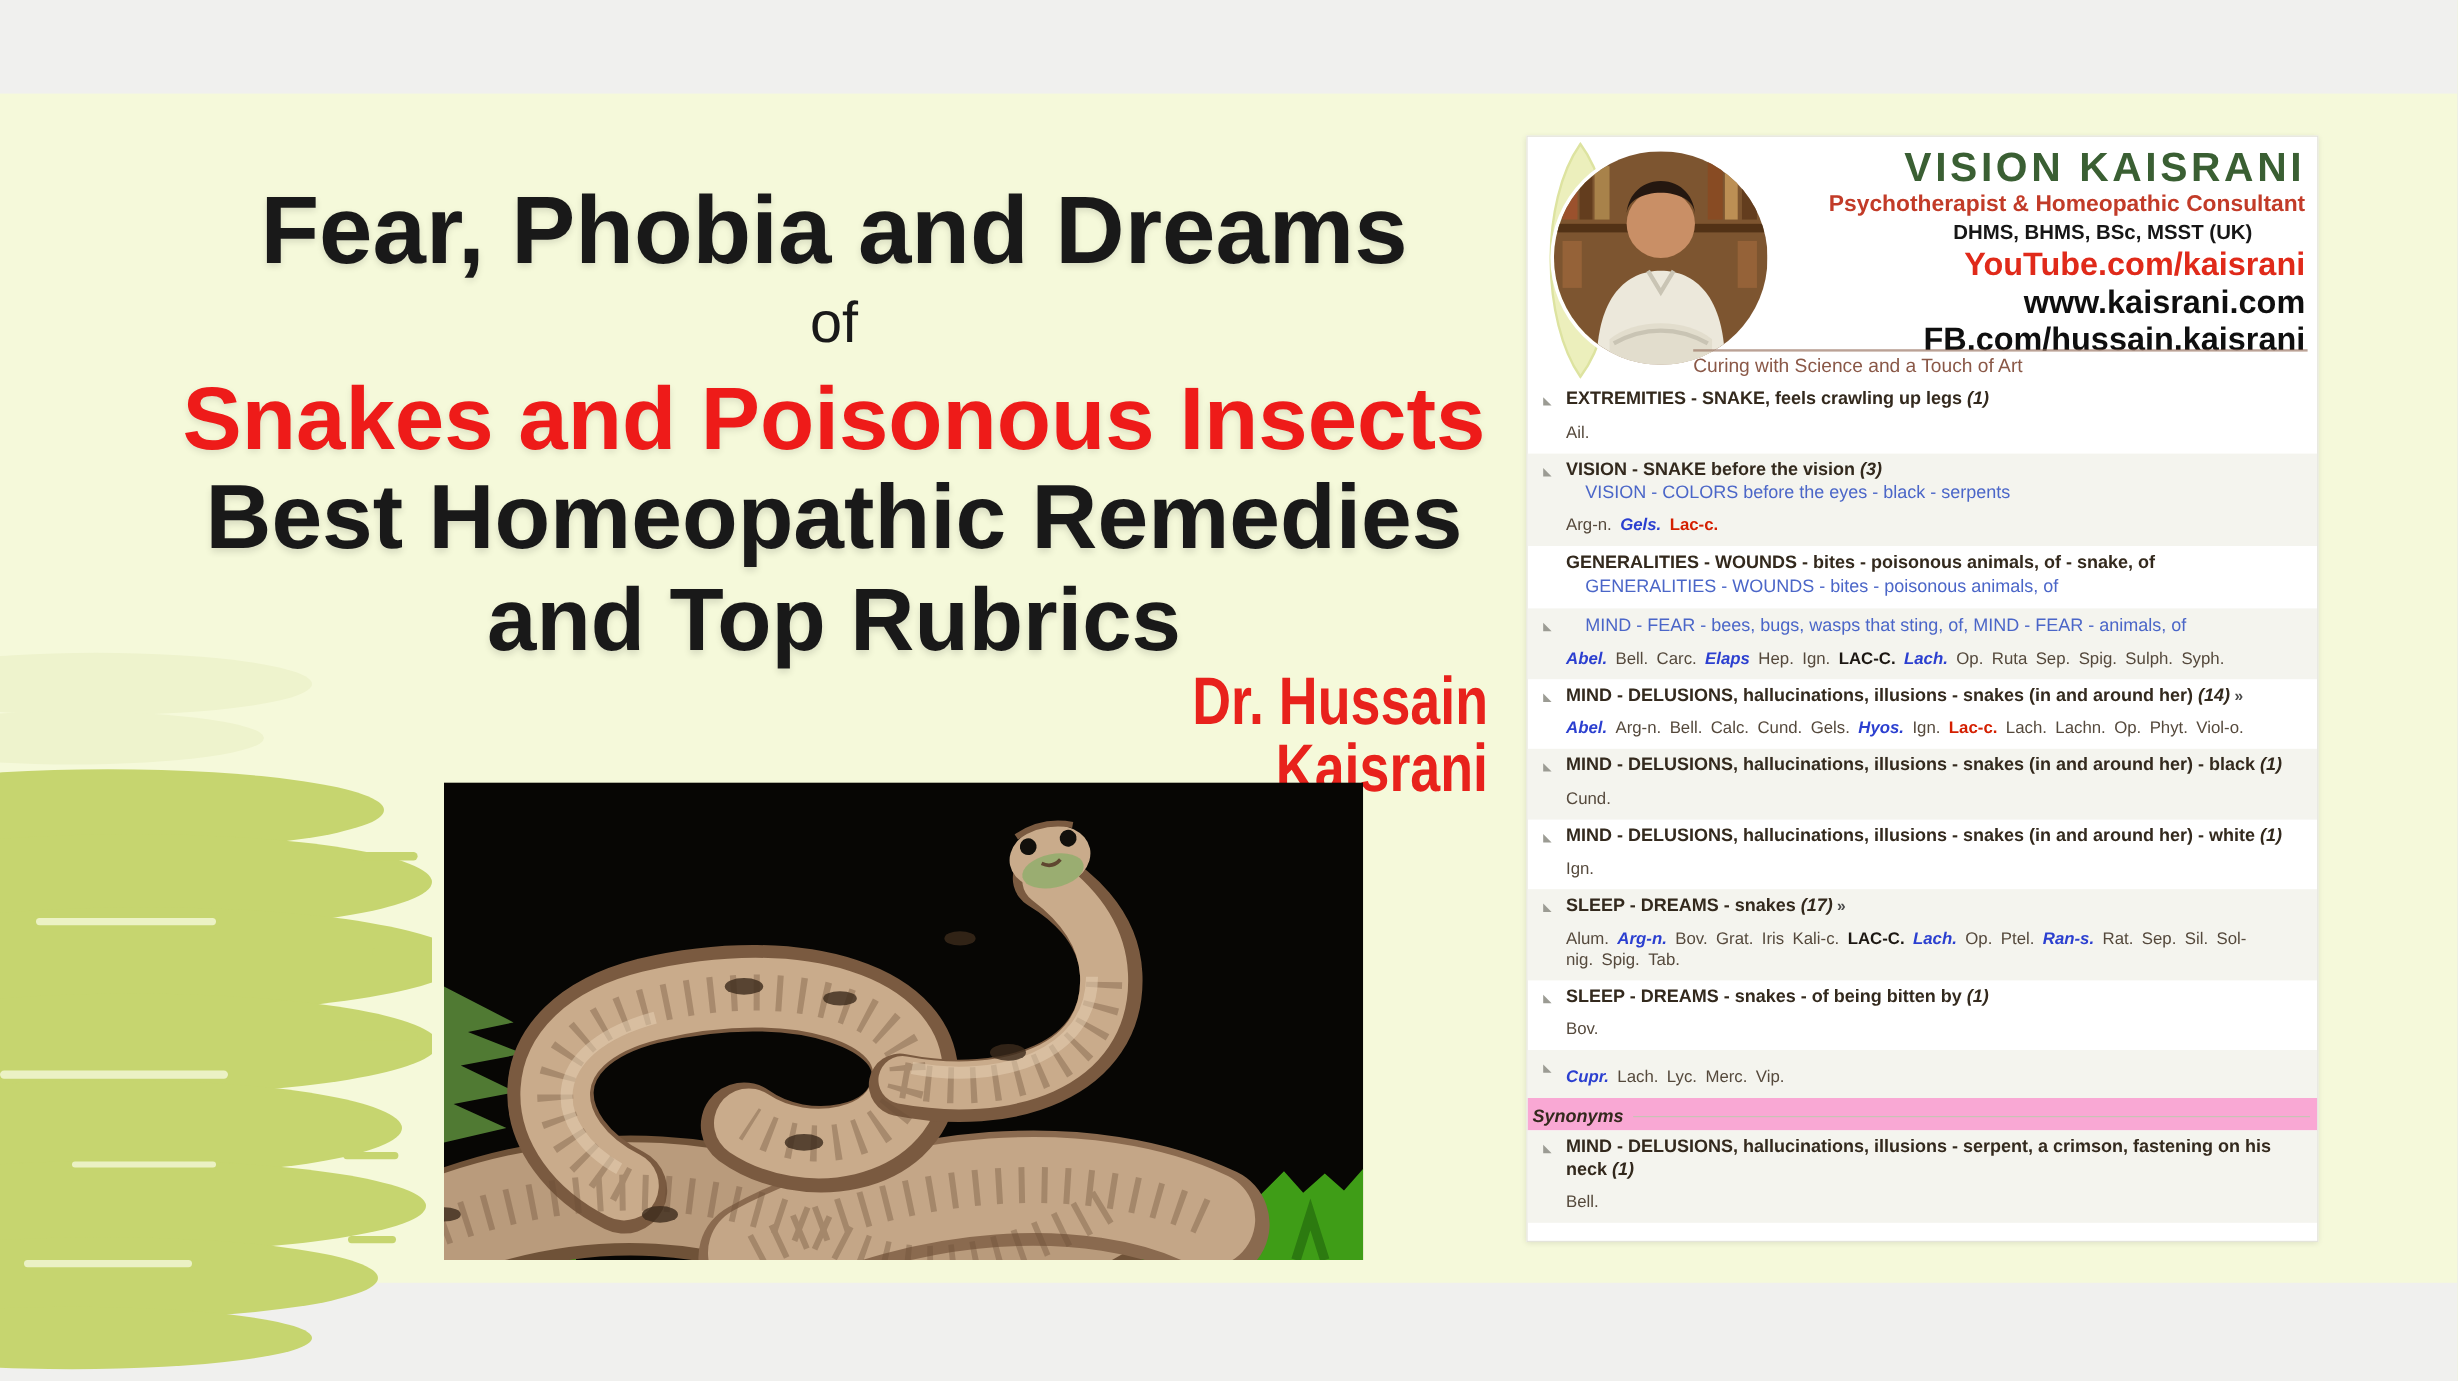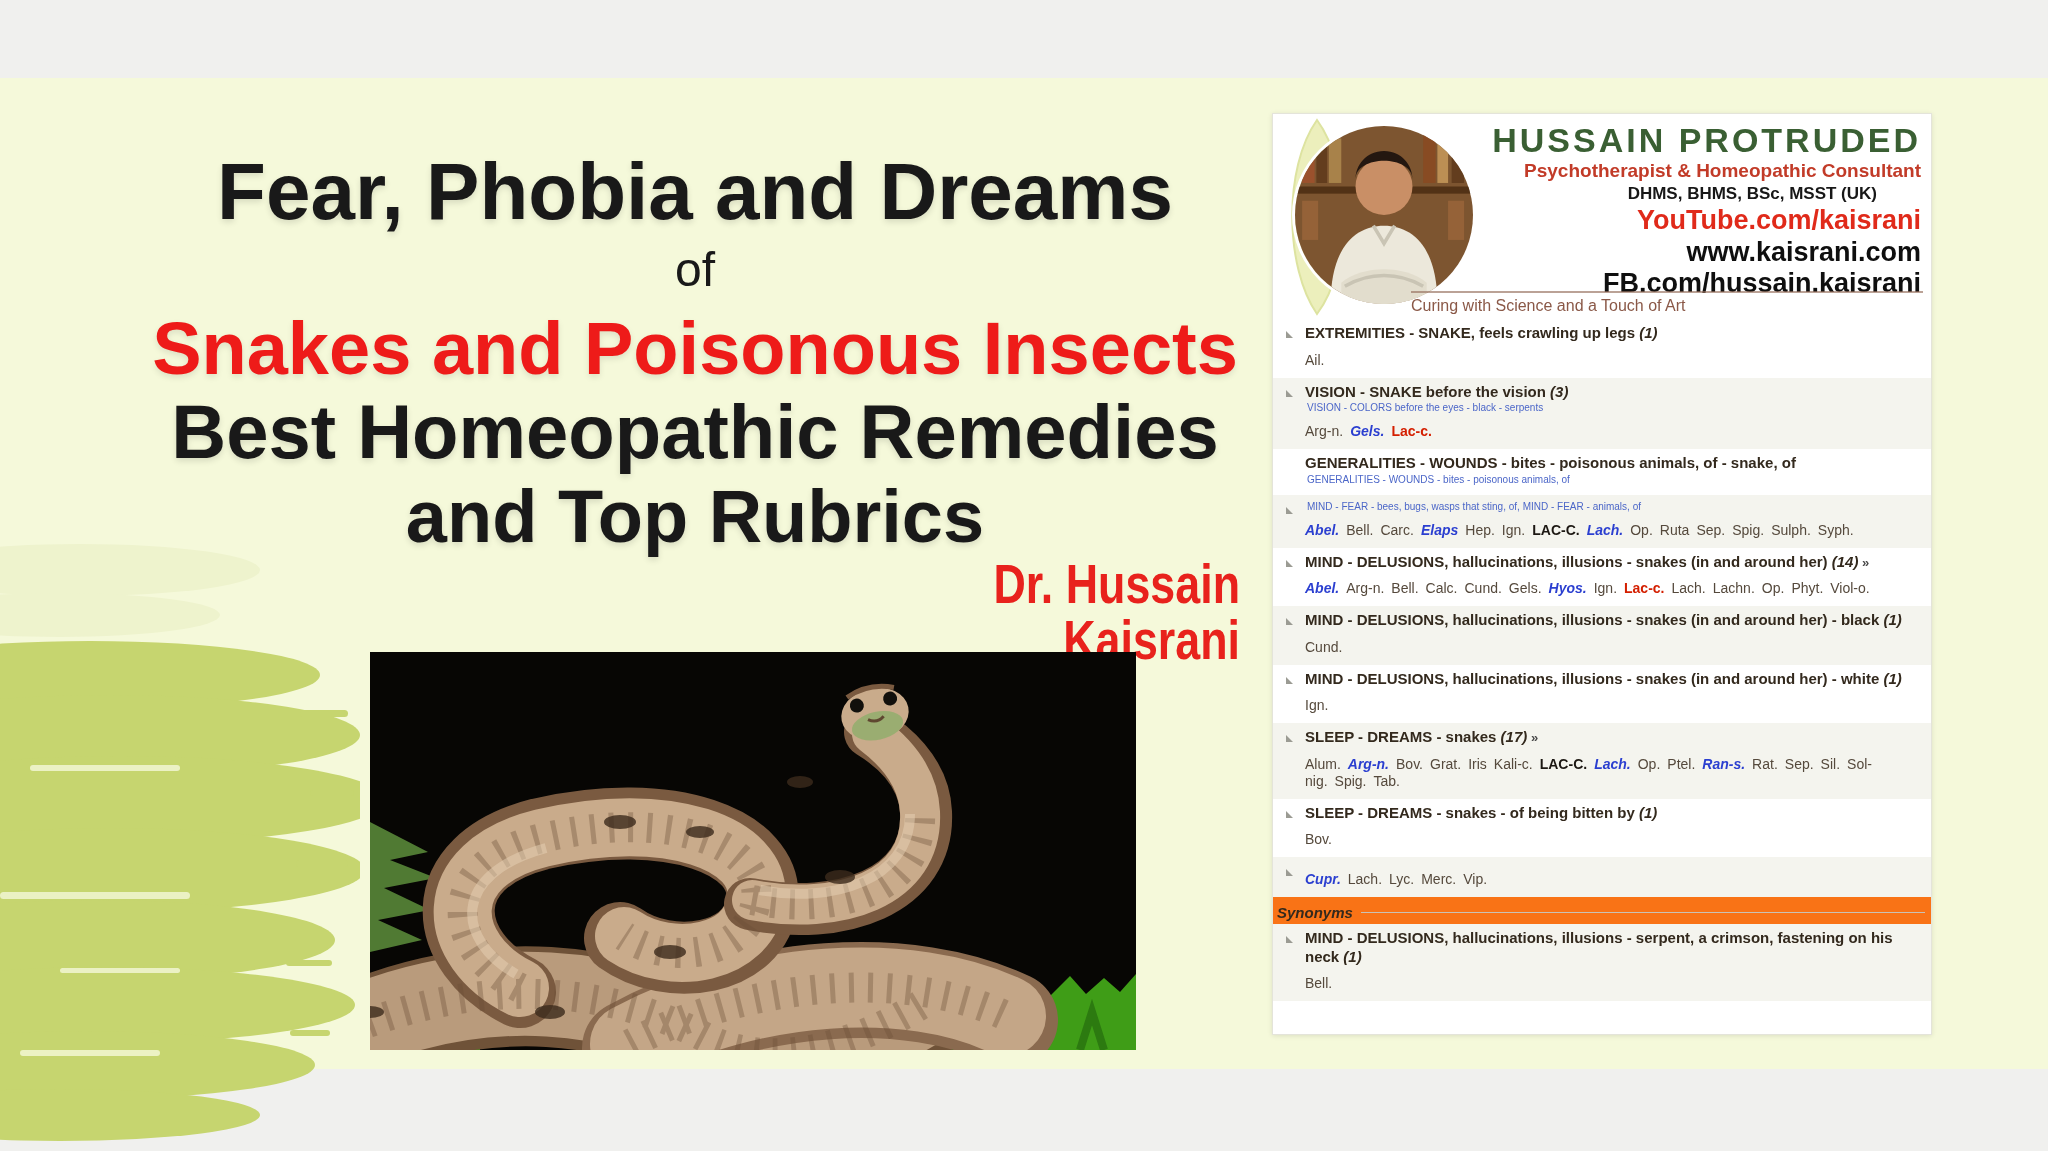--- a/index.html
+++ b/index.html
@@ -55,27 +55,27 @@
   
   .rubric-list{position:absolute;top:205px;left:0;right:0;bottom:0;overflow:hidden;}
   .rubric-block{display:flex;padding:5px 10px 9px 0;}
   .rubric-block.shaded{background:#f4f4ee;}
   .gutter{width:32px;flex:none;display:flex;justify-content:center;align-items:flex-start;padding-top:7px;}
   .tri{width:0;height:0;border-bottom:7px solid #9b9b93;border-right:7px solid transparent;}
   .rbody{flex:1;min-width:0;}
   .rhead{font-size:15px;font-weight:700;color:#33291d;line-height:1.25;}
   .count{font-style:italic;}
   .more{color:#4a4a4a;font-size:13px;}
-  .subref{font-size:10px;color:#4b66c8;margin:1px 0 0 2px;line-height:1.2;}
+  .subref{font-size:15px;color:#4b66c8;margin:1px 0 0 16px;line-height:1.2;}
   .remedies{font-size:14px;color:#55493c;margin-top:9px;line-height:1.2;}
   .rem{margin-right:7px;font-weight:400;}
   .rem.blue{color:#2b3fd0;font-style:italic;font-weight:700;}
   .rem.boldblack{color:#1c1712;font-weight:800;}
   .rem.boldred{color:#d41f00;font-weight:800;}
-  .syn-row{display:flex;align-items:center;gap:8px;padding:7px 6px 3px 4px;background:#f97316;}
+  .syn-row{display:flex;align-items:center;gap:8px;padding:7px 6px 3px 4px;background:#f9a8d4;}
   .syn-label{font-size:15px;font-weight:700;font-style:italic;color:#33291d;flex:none;}
   .syn-line{flex:1;height:1px;background:#c9c2b6;}
 </style>
 </head>
 <body>
 
 <div class="stage">
 
   <div class="strip top"></div>
   <div class="strip bottom"></div>
@@ -192,21 +192,21 @@
             <circle cx="50" cy="34" r="16" fill="#c98f66"></circle>
             <path d="M34,30 C34,16 66,16 66,30 C66,22 60,14 50,14 C40,14 34,22 34,30 Z" fill="#241710"></path>
             <path d="M20,100 C20,68 34,56 50,56 C66,56 80,68 80,100 Z" fill="#ece8db"></path>
             <path d="M44,56 L50,66 L56,56" fill="none" stroke="#c9c4b4" stroke-width="2"></path>
             <path d="M26,88 C38,78 62,78 74,88 L74,100 L26,100 Z" fill="#e2ddcd"></path>
             <path d="M28,90 C42,82 58,82 72,90" stroke="#c9c4b4" stroke-width="2" fill="none"></path>
           </g>
         </svg>
       </div>
       <div class="header-text">
-        <div class="h-name">HUSSAIN PROTRUDED</div>
+        <div class="h-name">VISION KAISRANI</div>
         <div class="h-role">Psychotherapist &amp; Homeopathic Consultant</div>
         <div class="h-creds">DHMS, BHMS, BSc, MSST (UK)</div>
         <div class="h-link yt">YouTube.com/kaisrani</div>
         <div class="h-link">www.kaisrani.com</div>
         <div class="h-link">FB.com/hussain.kaisrani</div>
       </div>
       <div class="tag-row">
         <div class="tag-line"></div>
         <div class="tagline">Curing with Science and a Touch of Art</div>
       </div>

